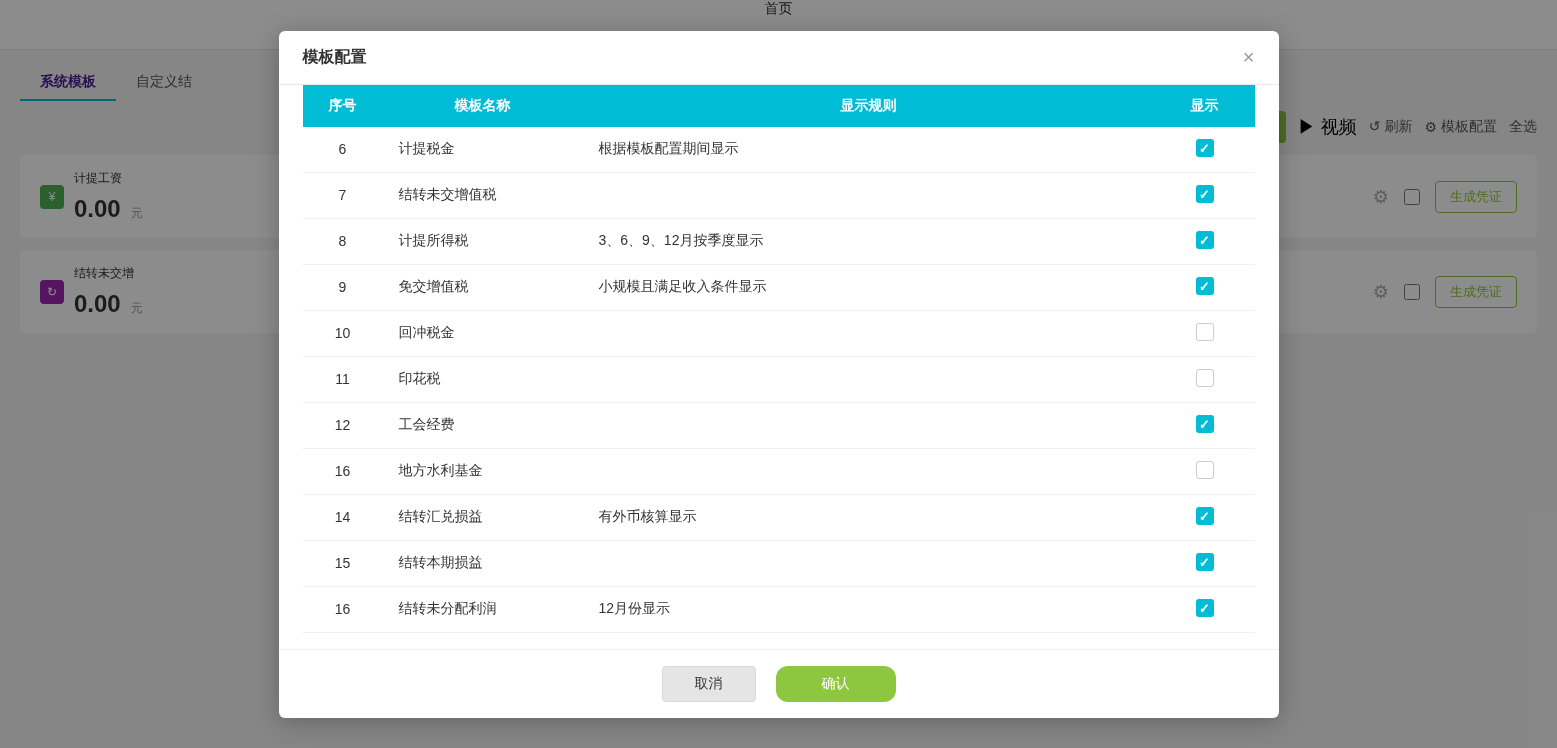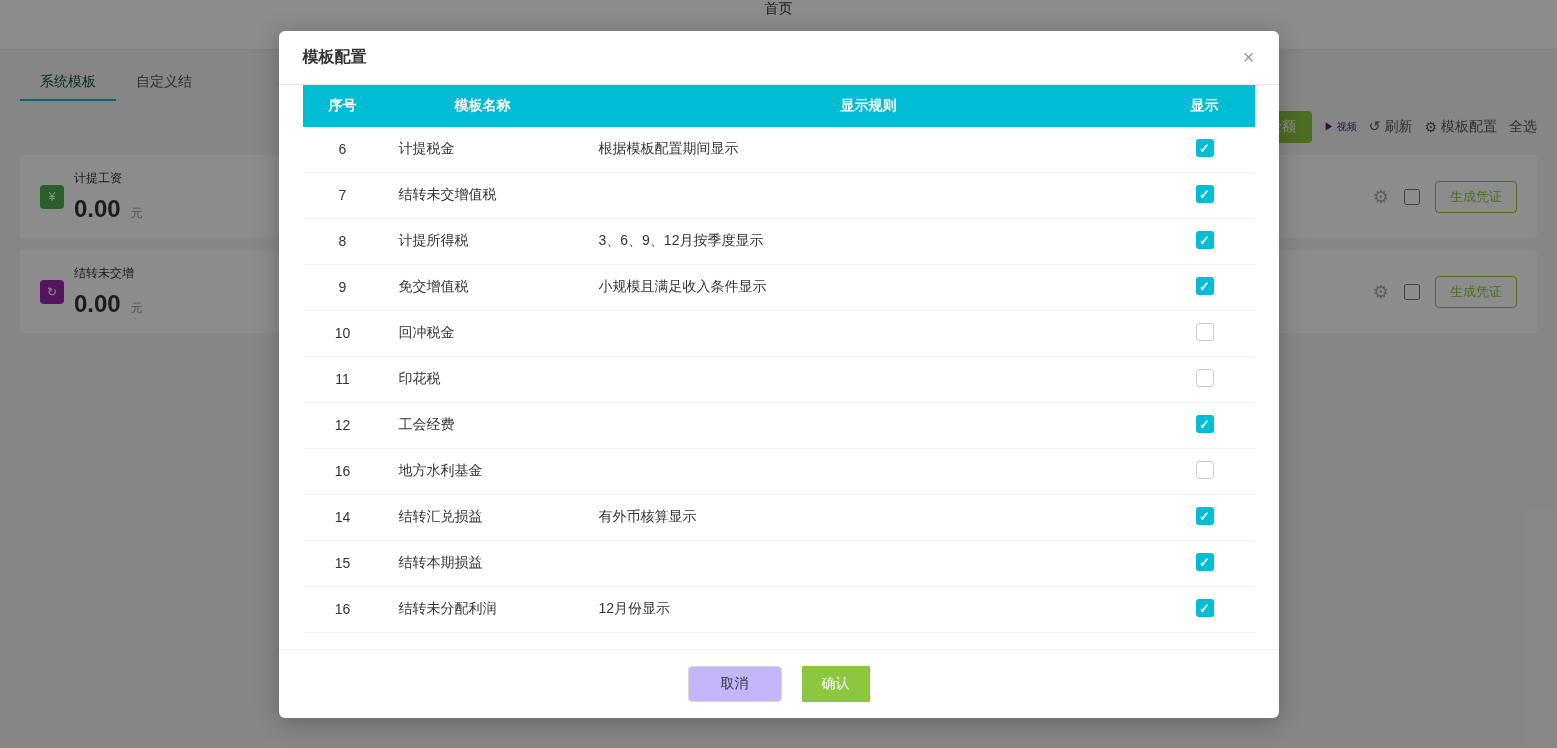--- a/index.html
+++ b/index.html
@@ -51,47 +51,48 @@
       gap: 0;
       margin-bottom: 10px;
     }
     .tab-item {
       padding: 8px 20px;
       cursor: pointer;
       border-bottom: 2px solid transparent;
       color: #555;
     }
     .tab-item.active {
-      color: #14532d;
+      color: #4c1d95;
       border-bottom: 2px solid #00bcd4;
+      font-weight: bold;
     }
 
     
     .toolbar-row {
       display: flex;
       justify-content: flex-end;
       align-items: center;
       gap: 12px;
       margin-bottom: 12px;
     }
     .btn-calc {
       background: #8dc63f;
       color: #fff;
       border: none;
       padding: 7px 16px;
       border-radius: 4px;
       cursor: pointer;
       font-size: 14px;
     }
     .btn-video {
-      color: #4c1d95;
+      color: #000000;
       background: none;
       border: none;
       cursor: pointer;
-      font-size: 10px;
+      font-size: 18px;
     }
     .btn-refresh {
       color: #555;
       background: none;
       border: none;
       cursor: pointer;
       font-size: 14px;
     }
     .btn-template {
       color: #555;
@@ -313,33 +314,33 @@
     
     .modal-footer {
       padding: 16px 24px;
       display: flex;
       justify-content: center;
       gap: 20px;
       border-top: 1px solid #f0f0f0;
     }
     .btn-cancel {
       border: 1px solid #d9d9d9;
-      background: #c4b5fd;
+      background: #e5e5e5;
       color: #333;
       padding: 8px 32px;
       border-radius: 4px;
       cursor: pointer;
       font-size: 14px;
     }
     .btn-confirm {
       background: #8dc63f;
       color: #fff;
       border: none;
-      padding: 8px 20px;
-      border-radius: 0;
+      padding: 8px 46px;
+      border-radius: 12px;
       cursor: pointer;
       font-size: 14px;
     }
 
     
     .table-scroll {
       position: relative;
     }
 
     .unit-txt { font-size: 12px; color: #999; margin-left: 6px; }

